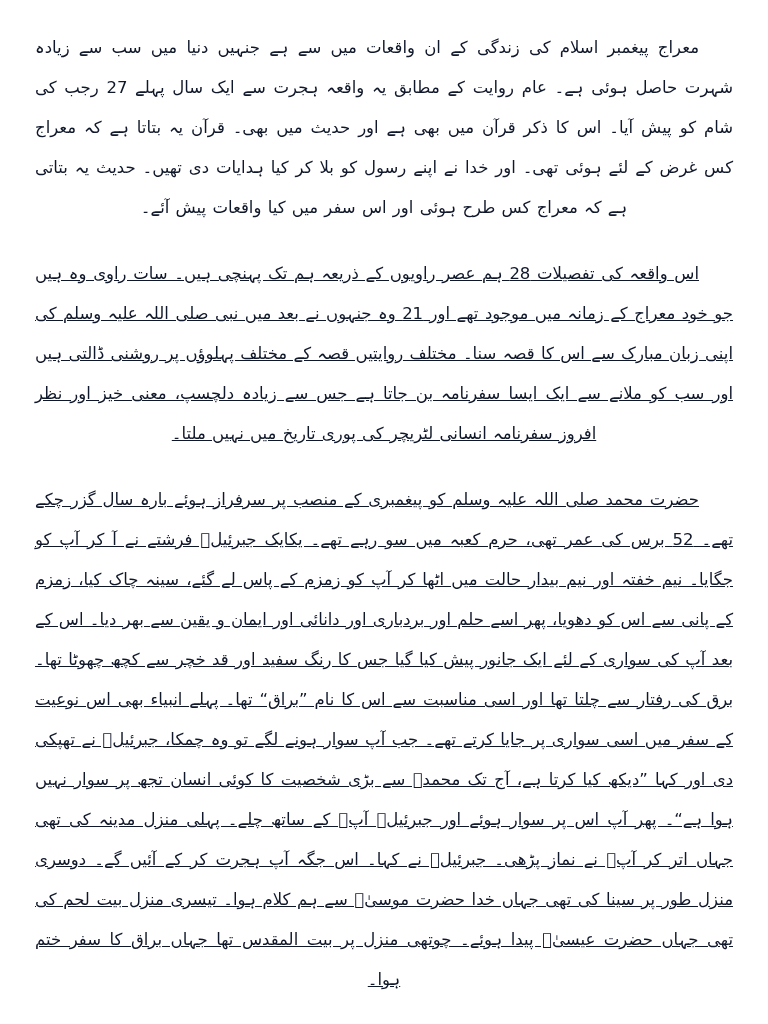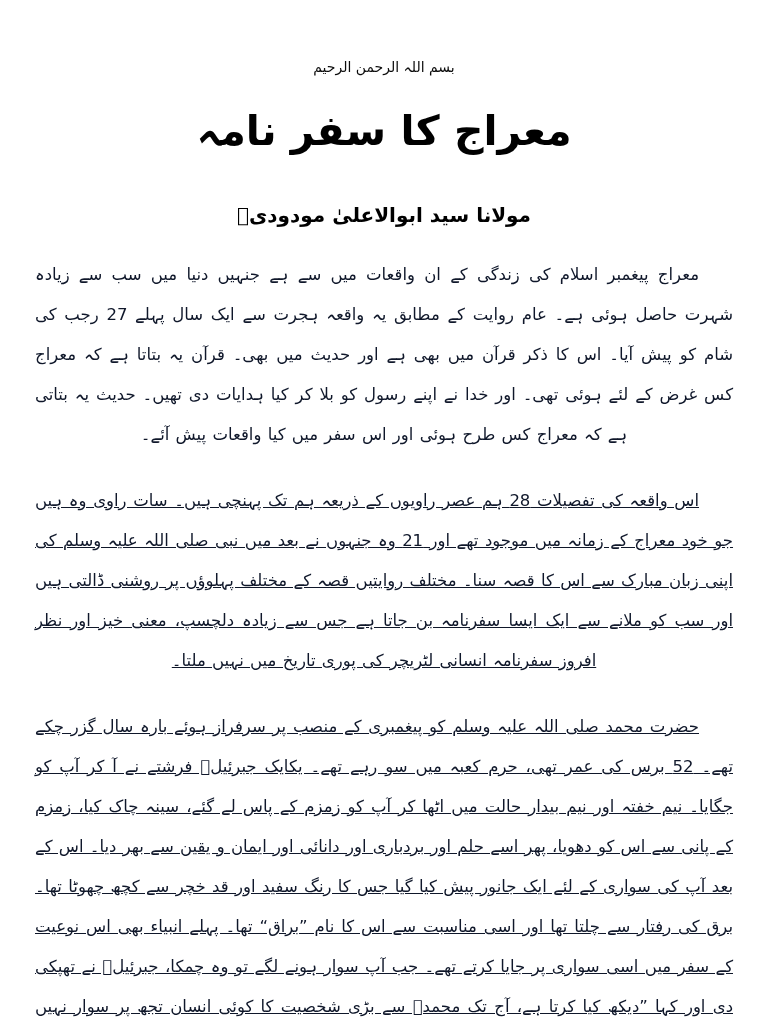--- a/index.html
+++ b/index.html
@@ -83,27 +83,20 @@
   }
 
   .para.first { margin-top: 28px; }
   .para + .para { margin-top: 26px; text-decoration: underline; }
 </style>
 </head>
 <body>
 
 <div class="page">
 
-  <div class="header">
-    <p class="bismillah">بسم اللہ الرحمن الرحیم</p>
-
-    <h1 class="doc-title">معراج کا سفر نامہ</h1>
-
-    <p class="doc-author">مولانا سید ابوالاعلیٰ مودودیؒ</p>
-  </div>
 
   <div class="body-text">
     <p class="para first">معراج پیغمبر اسلام کی زندگی کے ان واقعات میں سے ہے جنہیں دنیا میں سب سے زیادہ شہرت حاصل ہوئی ہے۔ عام روایت کے مطابق یہ واقعہ ہجرت سے ایک سال پہلے 27 رجب کی شام کو پیش آیا۔ اس کا ذکر قرآن میں بھی ہے اور حدیث میں بھی۔ قرآن یہ بتاتا ہے کہ معراج کس غرض کے لئے ہوئی تھی۔ اور خدا نے اپنے رسول کو بلا کر کیا ہدایات دی تھیں۔ حدیث یہ بتاتی ہے کہ معراج کس طرح ہوئی اور اس سفر میں کیا واقعات پیش آئے۔</p>
 
     <p class="para">اس واقعہ کی تفصیلات 28 ہم عصر راویوں کے ذریعہ ہم تک پہنچی ہیں۔ سات راوی وہ ہیں جو خود معراج کے زمانہ میں موجود تھے اور 21 وہ جنہوں نے بعد میں نبی صلی اللہ علیہ وسلم کی اپنی زبان مبارک سے اس کا قصہ سنا۔ مختلف روایتیں قصہ کے مختلف پہلوؤں پر روشنی ڈالتی ہیں اور سب کو ملانے سے ایک ایسا سفرنامہ بن جاتا ہے جس سے زیادہ دلچسپ، معنی خیز اور نظر افروز سفرنامہ انسانی لٹریچر کی پوری تاریخ میں نہیں ملتا۔</p>
 
     <p class="para">حضرت محمد صلی اللہ علیہ وسلم کو پیغمبری کے منصب پر سرفراز ہوئے بارہ سال گزر چکے تھے۔ 52 برس کی عمر تھی، حرم کعبہ میں سو رہے تھے۔ یکایک جبرئیلؑ فرشتے نے آ کر آپ کو جگایا۔ نیم خفتہ اور نیم بیدار حالت میں اٹھا کر آپ کو زمزم کے پاس لے گئے، سینہ چاک کیا، زمزم کے پانی سے اس کو دھویا، پھر اسے حلم اور بردباری اور دانائی اور ایمان و یقین سے بھر دیا۔ اس کے بعد آپ کی سواری کے لئے ایک جانور پیش کیا گیا جس کا رنگ سفید اور قد خچر سے کچھ چھوٹا تھا۔ برق کی رفتار سے چلتا تھا اور اسی مناسبت سے اس کا نام ”براق“ تھا۔ پہلے انبیاء بھی اس نوعیت کے سفر میں اسی سواری پر جایا کرتے تھے۔ جب آپ سوار ہونے لگے تو وہ چمکا، جبرئیلؑ نے تھپکی دی اور کہا ”دیکھ کیا کرتا ہے، آج تک محمدؐ سے بڑی شخصیت کا کوئی انسان تجھ پر سوار نہیں ہوا ہے“۔ پھر آپ اس پر سوار ہوئے اور جبرئیلؑ آپؐ کے ساتھ چلے۔ پہلی منزل مدینہ کی تھی جہاں اتر کر آپؐ نے نماز پڑھی۔ جبرئیلؑ نے کہا۔ اس جگہ آپ ہجرت کر کے آئیں گے۔ دوسری منزل طور پر سینا کی تھی جہاں خدا حضرت موسیٰؑ سے ہم کلام ہوا۔ تیسری منزل بیت لحم کی تھی جہاں حضرت عیسیٰؑ پیدا ہوئے۔ چوتھی منزل پر بیت المقدس تھا جہاں براق کا سفر ختم ہوا۔</p>
 
   </div>
 

